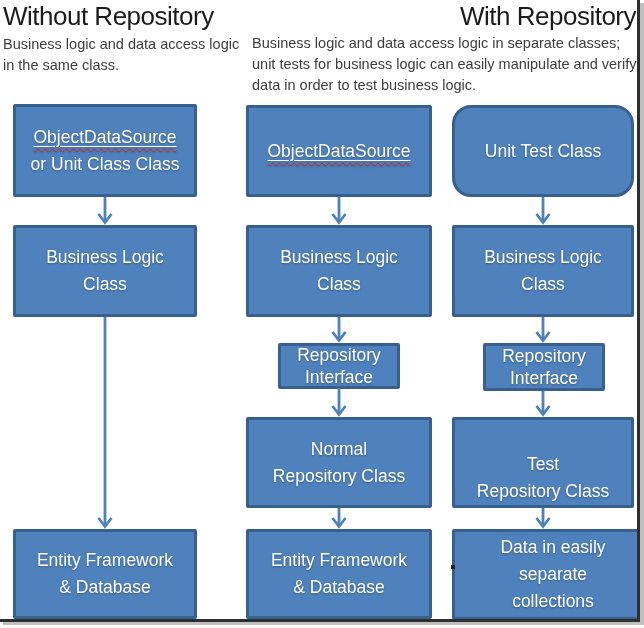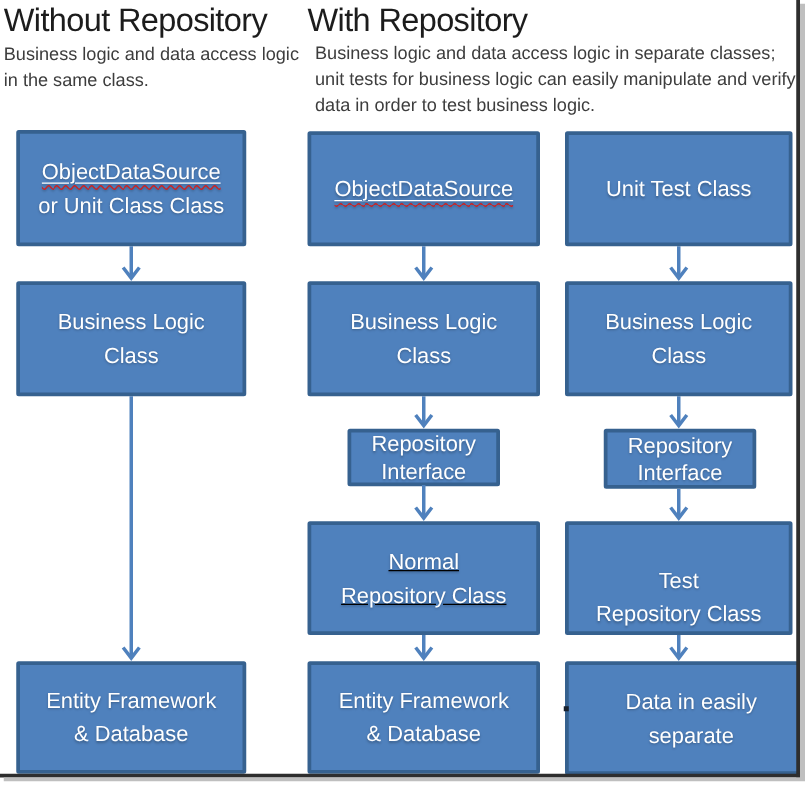--- a/index.html
+++ b/index.html
@@ -9,21 +9,21 @@
     background: var(--background, #fff);
   }
 
   
   .title {
     position:absolute; margin:0; font-weight:400;
     font-size:26px; line-height:30px; color: var(--title_text,#1c1c1c);
     white-space:nowrap; letter-spacing:-0.5px;
   }
   #title-left  { left:3px;  top:1px; }
-  #title-right { left:246px; top:1px; width:390px; text-align:left; }
+  #title-right { left:246px; top:1px; width:390px; text-align:right; }
   .desc {
     position:absolute; margin:0;
     font-size:14.5px; line-height:21px; color: var(--body_text,#3d3d3d);
   }
   #desc-left  { left:3px;   top:34px; width:250px; }
   #desc-right { left:252px; top:33px; width:388px; }
 
   
   .box {
     position:absolute; box-sizing:border-box;
@@ -97,34 +97,34 @@
       <span>Business Logic</span><br>
       <span>Class</span>
     </div>
   </div>
   <div class="box small" style="left:278px;top:343px;width:122px;height:46px;">
     <div class="box-text">
       <span>Repository</span><br>
       <span>Interface</span>
     </div>
   </div>
-  <div class="box" style="left:246px;top:417px;width:186px;height:91px;text-decoration:underline;">
+  <div class="box" style="left:246px;top:417px;width:186px;height:91px;">
     <div class="box-text">
       <span>Normal</span><br>
       <span>Repository Class</span>
     </div>
   </div>
   <div class="box" style="left:246px;top:529px;width:186px;height:90px;">
     <div class="box-text">
       <span>Entity Framework</span><br>
       <span>&amp; Database</span>
     </div>
   </div>
 
-  <div class="box" style="left:452px;top:105px;width:182px;height:92px;">
+  <div class="box" style="left:452px;top:105px;width:182px;height:92px;border-radius:19px;">
     <div class="box-text">
       <span>Unit Test Class</span>
     </div>
   </div>
   <div class="box" style="left:452px;top:225px;width:182px;height:92px;">
     <div class="box-text">
       <span>Business Logic</span><br>
       <span>Class</span>
     </div>
   </div>
@@ -137,20 +137,21 @@
   <div class="box" style="left:452px;top:417px;width:182px;height:91px;align-items:flex-end;">
     <div class="box-text">
       <span>Test</span><br>
       <span>Repository Class</span>
     </div>
   </div>
   <div class="box" style="left:452px;top:529px;width:202px;height:91px;">
     <div class="box-text">
       <span>Data in easily</span><br>
       <span>separate</span><br>
+      <span>collections</span>
     </div>
   </div>
 
   <svg class="arrow" style="left:95px;top:197px;" width="20" height="28">
     <line x1="10" y1="0" x2="10" y2="24"></line>
       <polyline points="3.5,17 10,25.5 16.5,17"></polyline>
   </svg>
   <svg class="arrow" style="left:95px;top:317px;" width="20" height="212">
     <line x1="10" y1="0" x2="10" y2="208"></line>
       <polyline points="3.5,201 10,209.5 16.5,201"></polyline>

